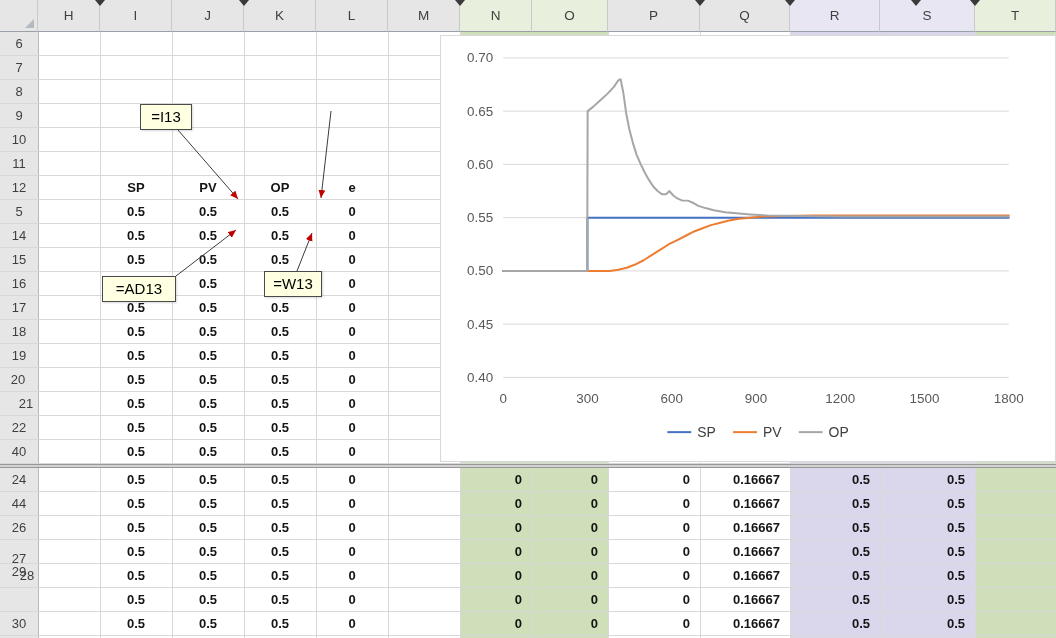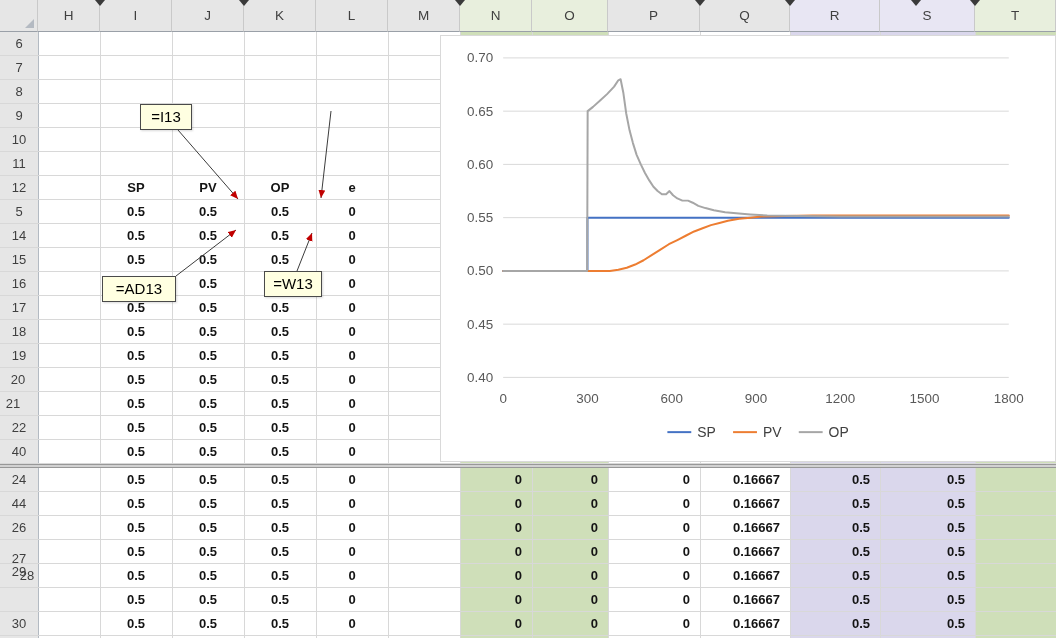--- a/index.html
+++ b/index.html
@@ -75,21 +75,21 @@
       <div class="rownum" style="left: 0px; top: 272px; width: 38px; height: 24px;">16</div>
       <div class="hline" style="left: 0px; top: 319px; width: 1056px; background: rgb(216, 216, 216);"></div>
       <div class="rownum" style="left: 0px; top: 296px; width: 38px; height: 24px;">17</div>
       <div class="hline" style="left: 0px; top: 343px; width: 1056px; background: rgb(216, 216, 216);"></div>
       <div class="rownum" style="left: 0px; top: 320px; width: 38px; height: 24px;">18</div>
       <div class="hline" style="left: 0px; top: 367px; width: 1056px; background: rgb(216, 216, 216);"></div>
       <div class="rownum" style="left: 0px; top: 344px; width: 38px; height: 24px;">19</div>
       <div class="hline" style="left: 0px; top: 391px; width: 1056px; background: rgb(216, 216, 216);"></div>
       <div class="rownum" style="left: 0px; top: 368px; width: 36px; height: 24px;">20</div>
       <div class="hline" style="left: 0px; top: 415px; width: 1056px; background: rgb(216, 216, 216);"></div>
-      <div class="rownum" style="left: 4px; top: 392px; width: 18px; height: 24px;">21</div>
+      <div class="rownum" style="left: 17px; top: 392px; width: 18px; height: 24px;">21</div>
       <div class="hline" style="left: 0px; top: 439px; width: 1056px; background: rgb(216, 216, 216);"></div>
       <div class="rownum" style="left: 0px; top: 416px; width: 38px; height: 24px;">22</div>
       <div class="hline" style="left: 0px; top: 463px; width: 1056px; background: rgb(216, 216, 216);"></div>
       <div class="rownum" style="left: 0px; top: 440px; width: 38px; height: 24px;">40</div>
       <div class="hline" style="left: 0px; top: 491px; width: 1056px; background: rgb(216, 216, 216);"></div>
       <div class="rownum" style="left: 0px; top: 468px; width: 38px; height: 24px;">24</div>
       <div class="hline" style="left: 0px; top: 515px; width: 1056px; background: rgb(216, 216, 216);"></div>
       <div class="rownum" style="left: 0px; top: 492px; width: 38px; height: 24px;">44</div>
       <div class="hline" style="left: 0px; top: 539px; width: 1056px; background: rgb(216, 216, 216);"></div>
       <div class="rownum" style="left: 0px; top: 516px; width: 38px; height: 24px;">26</div>

